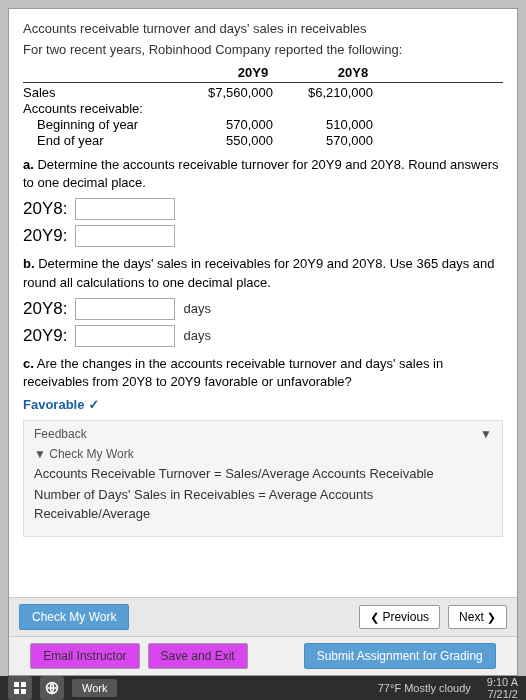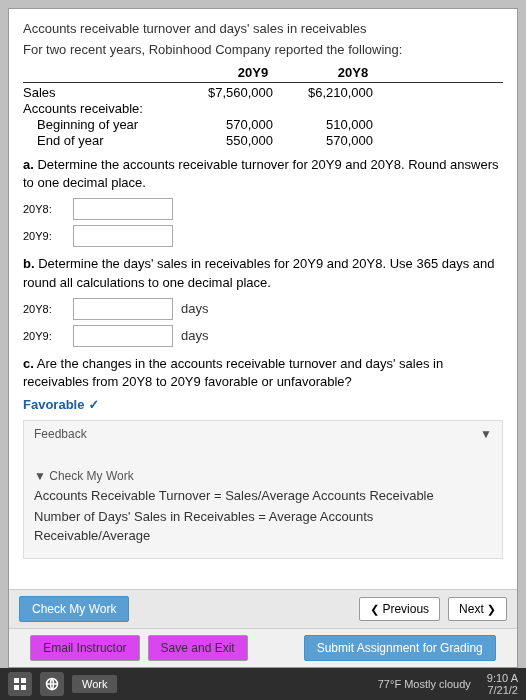--- a/index.html
+++ b/index.html
@@ -42,21 +42,21 @@
       margin-bottom: 6px;
       line-height: 1.4;
     }
     .input-row {
       display: flex;
       align-items: center;
       margin-bottom: 5px;
       gap: 8px;
     }
     .year-label {
-      font-size: 11px;
+      font-size: 17px;
       min-width: 42px;
     }
     .answer-input {
       border: 1px solid #aaa;
       height: 22px;
       width: 100px;
       padding: 2px 4px;
       font-size: 13px;
       background: #fff;
     }
@@ -80,21 +80,21 @@
       background: #f5f5f5;
       border: 1px solid #ddd;
       padding: 6px 10px;
       margin: 8px 0;
       font-size: 12px;
     }
     .feedback-header {
       display: flex;
       justify-content: space-between;
       align-items: flex-end;
-      margin-bottom: 24px;
+      margin-bottom: 2px;
       gap: 24px;
     }
     .feedback-label {
       font-size: 12px;
       color: #555;
     }
     .feedback-arrow {
       color: #555;
       font-size: 12px;
     }
@@ -167,21 +167,21 @@
       color: #333;
     }
     .action-btn.primary {
       background: #5a9fd4;
       color: #fff;
       border: 1px solid #4a8fc4;
       margin-left: 48px;
     }
     .taskbar {
       background: #2d2d2d;
-      height: 32px;
+      height: 24px;
       display: flex;
       align-items: center;
       justify-content: space-between;
       padding: 0 8px;
       flex-shrink: 0;
     }
     .taskbar-left {
       display: flex;
       align-items: center;
       gap: 8px;

